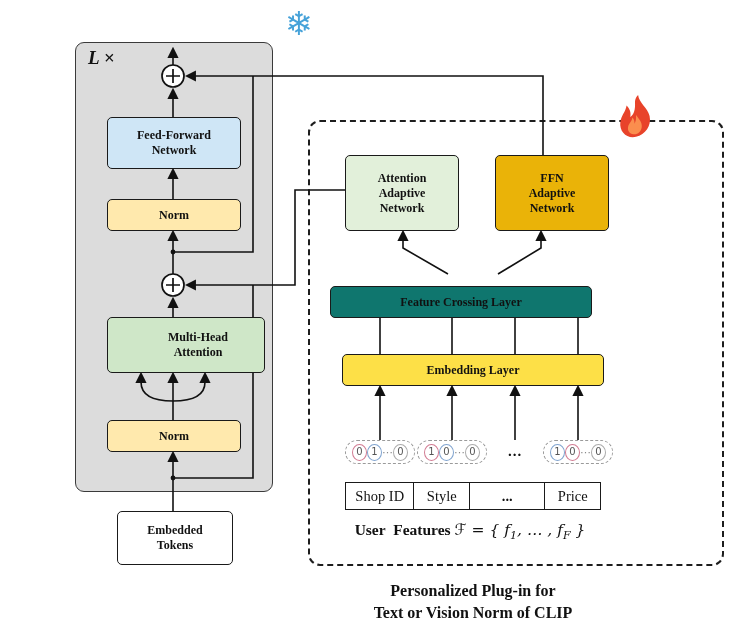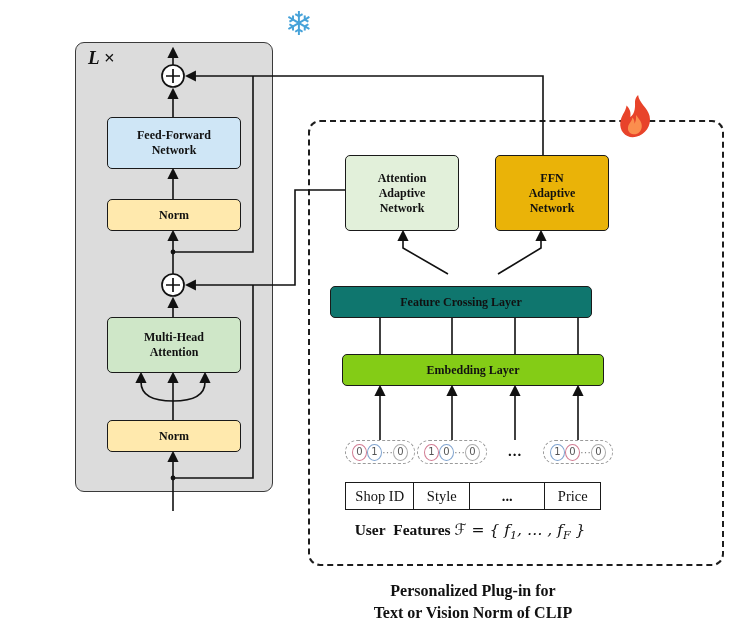--- a/index.html
+++ b/index.html
@@ -17,27 +17,27 @@
     background:#fff;border:2px dashed #1d1d1d;border-radius:12px;
   }
   .wires{position:absolute;left:0;top:0;z-index:2;}
   .node{
     position:absolute;z-index:3;display:flex;align-items:center;justify-content:center;
     text-align:center;font-weight:bold;font-size:12px;line-height:1.25;
     border:1.5px solid #1a1a1a;border-radius:5px;white-space:pre-line;
   }
   .ffn-box{left:107px;top:117px;width:132px;height:50px;background:#cfe6f6;}
   .norm-top{left:107px;top:199px;width:132px;height:30px;background:#ffe9ad;}
-  .mha-box{left:107px;top:317px;width:132px;height:54px;background:#cfe7c8;}
+  .mha-box{left:107px;top:317px;width:132px;height:54px;background:#cfe7c8;padding-left:24px;}
   .norm-bottom{left:107px;top:420px;width:132px;height:30px;background:#ffe9ad;}
   .embedded-tokens{left:117px;top:511px;width:114px;height:52px;background:#fff;}
   .attn-adaptive{left:345px;top:155px;width:112px;height:74px;background:#e2f0da;}
   .ffn-adaptive{left:487px;top:155px;width:112px;height:74px;background:#eab308;margin-left:8px;}
   .fcl-box{left:330px;top:274px;width:260px;height:30px;background:#0f766e;margin-top:12px;}
-  .embedding-box{left:342px;top:354px;width:260px;height:30px;background:#84cc16;}
+  .embedding-box{left:342px;top:354px;width:260px;height:30px;background:#fde047;}
   .loop-label{
     position:absolute;left:88px;top:47px;z-index:3;
     font-style:italic;font-size:19px;font-weight:bold;
   }
   .snowflake{
     position:absolute;left:285px;top:7px;z-index:3;
     font-family:"DejaVu Sans", sans-serif;font-size:33px;color:#46a2d9;line-height:1;
   }
   .flame{position:absolute;left:617px;top:94px;z-index:4;}
   .caption{
@@ -139,20 +139,22 @@
     <path d="M18 20 C21 24 24 27 23.5 31.5 C23 36 19.5 39 15.5 38.5 C12 38 9.5 35 10.5 31 C11.3 28 14 26.5 14.5 22.5 C16 24 16.8 26 16.5 28.5 C18 26 18.2 23 18 20 Z" fill="#fb8e4e"></path>
   </svg>
 
   <span class="loop-label">L ×</span>
   <div class="node ffn-box">Feed-Forward
 Network</div>
   <div class="node norm-top">Norm</div>
   <div class="node mha-box">Multi-Head
 Attention</div>
   <div class="node norm-bottom">Norm</div>
+  <div class="node embedded-tokens">Embedded
+Tokens</div>
 
   <div class="node attn-adaptive">Attention
 Adaptive
 Network</div>
   <div class="node ffn-adaptive">FFN
 Adaptive
 Network</div>
   <div class="node fcl-box">Feature Crossing Layer</div>
   <div class="node embedding-box">Embedding Layer</div>
 

